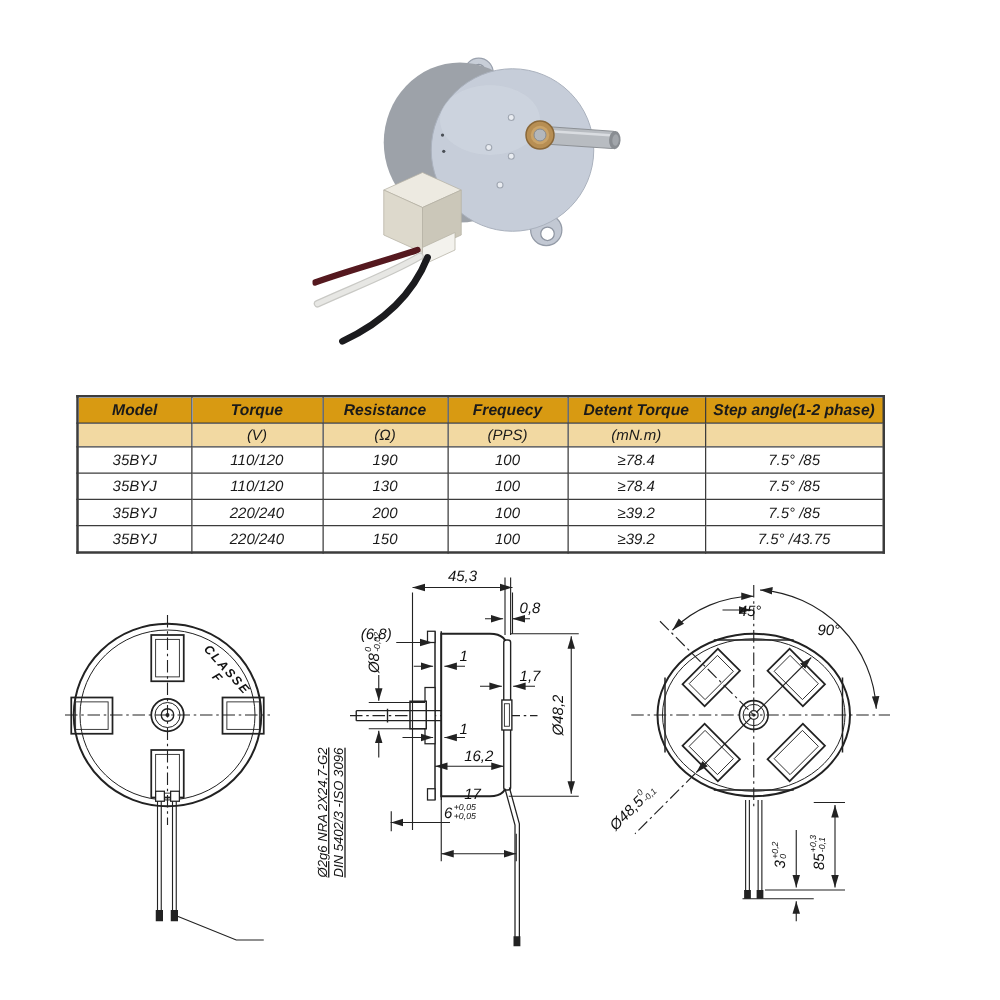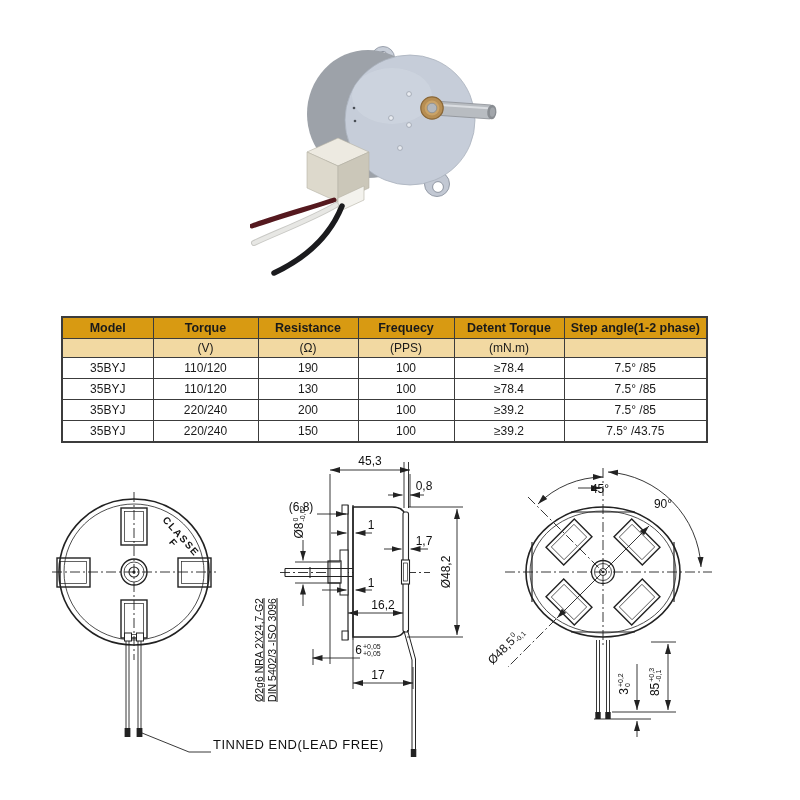--- a/index.html
+++ b/index.html
@@ -1,17 +1,17 @@
 <!DOCTYPE html>
 <html><head>
 <meta charset="utf-8">
 <style>
   html,body{margin:0;padding:0;background:#fff;}
   .page{position:relative;width:800px;height:800px;background:#ffffff;overflow:hidden;
-        font-family:"Liberation Sans",sans-serif;color:#1a1a1a;}
+        font-family:"Liberation Sans",sans-serif;color:#1a1a1a;font-style:italic;}
   
   .photo{position:absolute;left:250px;top:30px;}
   
   table.spec{position:absolute;left:61px;top:316px;border-collapse:collapse;table-layout:fixed;
              font-size:12px;}
   table.spec th,table.spec td{border:1px solid #3c3c3c;text-align:center;padding:0 2px;
              overflow:hidden;white-space:nowrap;}
   table.spec{border:2px solid #3c3c3c;}
   tr.hrow th{background:#d89a12;font-weight:bold;height:20px;font-size:12.5px;}
   tr.urow td{background:#f2d9a2;height:18px;}
@@ -284,21 +284,20 @@
         <line x1="637" y1="287" x2="637" y2="271" marker-end="url(#arr)"></line>
         <path d="M594,269 H651"></path>
       </g>
     </g>
   </svg>
 
   <div class="lab classe" style="left:177px;top:540px;">
     <span>CLASSE</span>
     <span>F</span>
   </div>
-  <div class="tinned">TINNED END(LEAD FREE)</div>
 
   <div class="lab" style="left:370px;top:461px;">45,3</div>
   <div class="lab" style="left:424px;top:486px;">0,8</div>
   <div class="lab" style="left:301px;top:507px;">(6,8)</div>
   <div class="lab" style="left:371px;top:525px;">1</div>
   <div class="lab" style="left:424px;top:541px;">1,7</div>
   <div class="lab r90" style="left:299px;top:522px;">
     <span>Ø8</span>
     <span class="tol">
       <span>0</span>
@@ -308,21 +307,21 @@
   <div class="lab" style="left:371px;top:583px;">1</div>
   <div class="lab" style="left:383px;top:605px;">16,2</div>
   <div class="lab r90" style="left:446px;top:572px;">Ø48,2</div>
   <div class="lab" style="left:368px;top:650px;">
     <span>6</span>
     <span class="tol">
       <span>+0,05</span>
       <span>+0,05</span>
     </span>
   </div>
-  <div class="lab" style="left:378px;top:675px;">17</div>
+  <div class="lab" style="left:378px;top:635px;">17</div>
   <div class="lab std" style="left:265px;top:650px;">
     <span>Ø2g6 NRA 2X24,7-G2</span>
     <span>DIN 5402/3 -ISO 3096</span>
   </div>
 
   <div class="lab" style="left:562px;top:489px;margin-left:38px;">45°</div>
   <div class="lab" style="left:663px;top:504px;text-align:center;">90°</div>
   <div class="lab r45" style="left:506px;top:646px;">
     <span>Ø48,5</span>
     <span class="tol">

